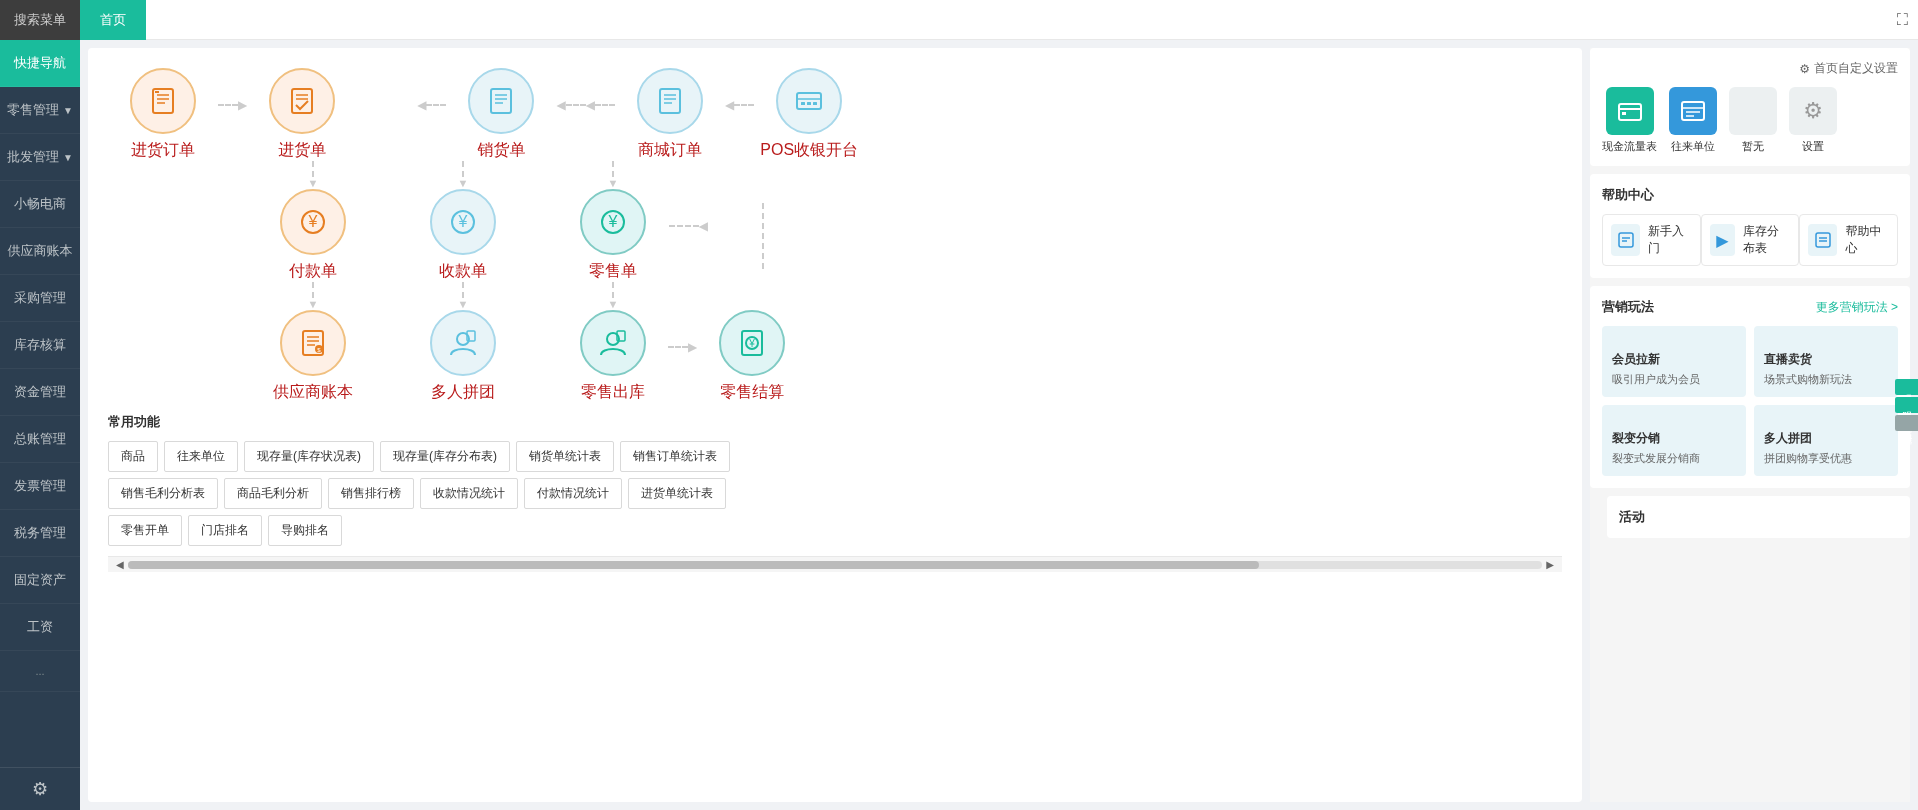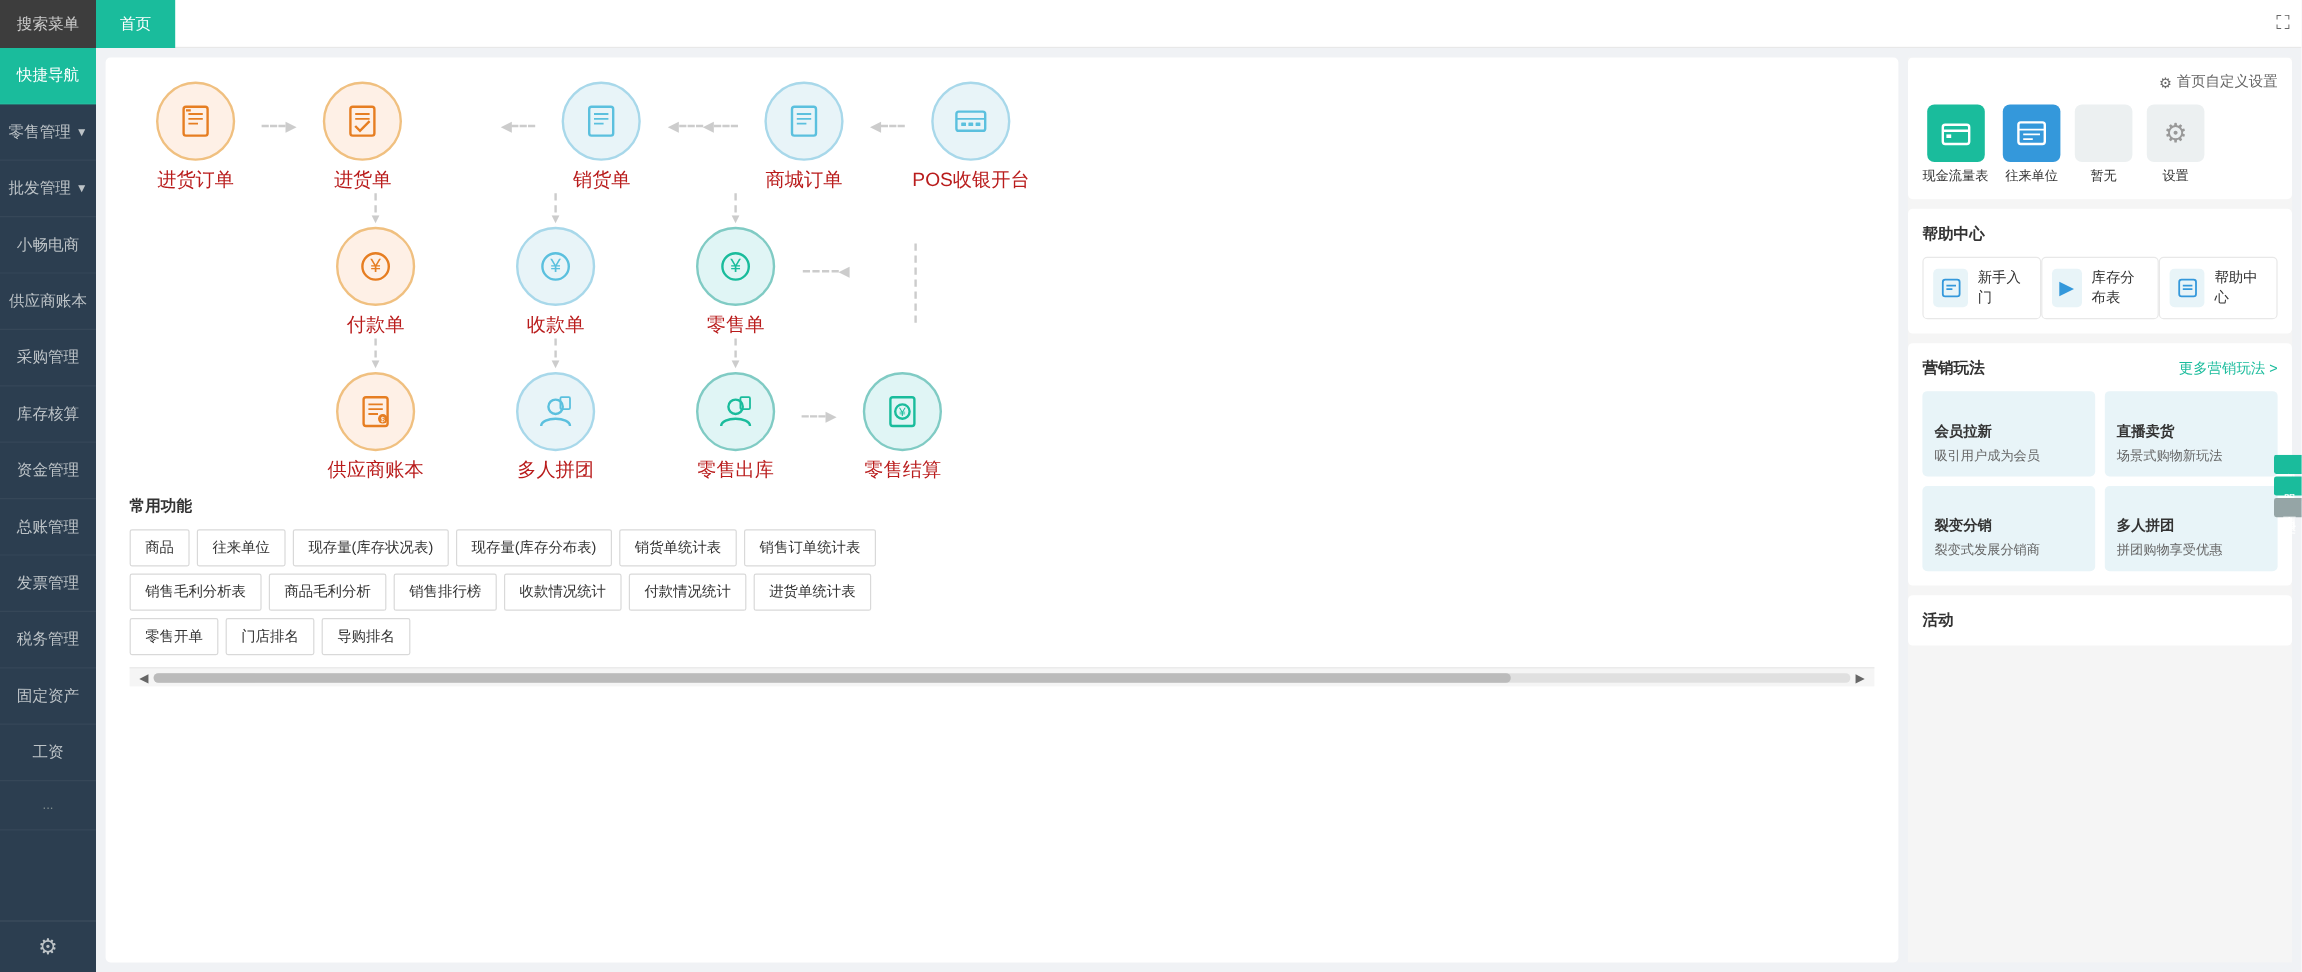--- a/index.html
+++ b/index.html
@@ -71,21 +71,21 @@
     .marketing { background: #fff; border-radius: 4px; padding: 12px; }
     .mkt-header { display: flex; justify-content: space-between; align-items: center; margin-bottom: 10px; }
     .mkt-title { font-size: 13px; font-weight: bold; color: #333; }
     .mkt-more { font-size: 12px; color: #1abc9c; cursor: pointer; }
     .mkt-grid { display: grid; grid-template-columns: 1fr 1fr; gap: 8px; }
     .mkt-item { background: #e8f4f8; border-radius: 4px; padding: 10px; cursor: pointer; }
     .mkt-item-title { font-size: 12px; font-weight: bold; color: #333; margin-bottom: 4px; margin-top: 15px; }
     .mkt-item-desc { font-size: 11px; color: #666; }
 
     
-    .activity { background: #fff; border-radius: 4px; padding: 12px; }
+    .activity { background: #fff; border-radius: 4px; padding: 12px; margin-left: 17px; }
     .act-title { font-size: 13px; font-weight: bold; color: #333; }
 
     
     .float-btns { position: fixed; right: 0; top: 50%; transform: translateY(-50%); display: flex; flex-direction: column; gap: 2px; z-index: 100; }
     .float-btn { background: #1abc9c; color: #fff; font-size: 11px; padding: 6px 4px; writing-mode: vertical-lr; text-align: center; cursor: pointer; border-radius: 2px 0 0 2px; letter-spacing: 1px; }
     .float-btn.gray { background: #95a5a6; }
 
     
     .flow-wrapper { position: relative; min-width: 650px; }
     .flow-node-wrap { display: flex; flex-direction: column; align-items: center; width: 110px; }

